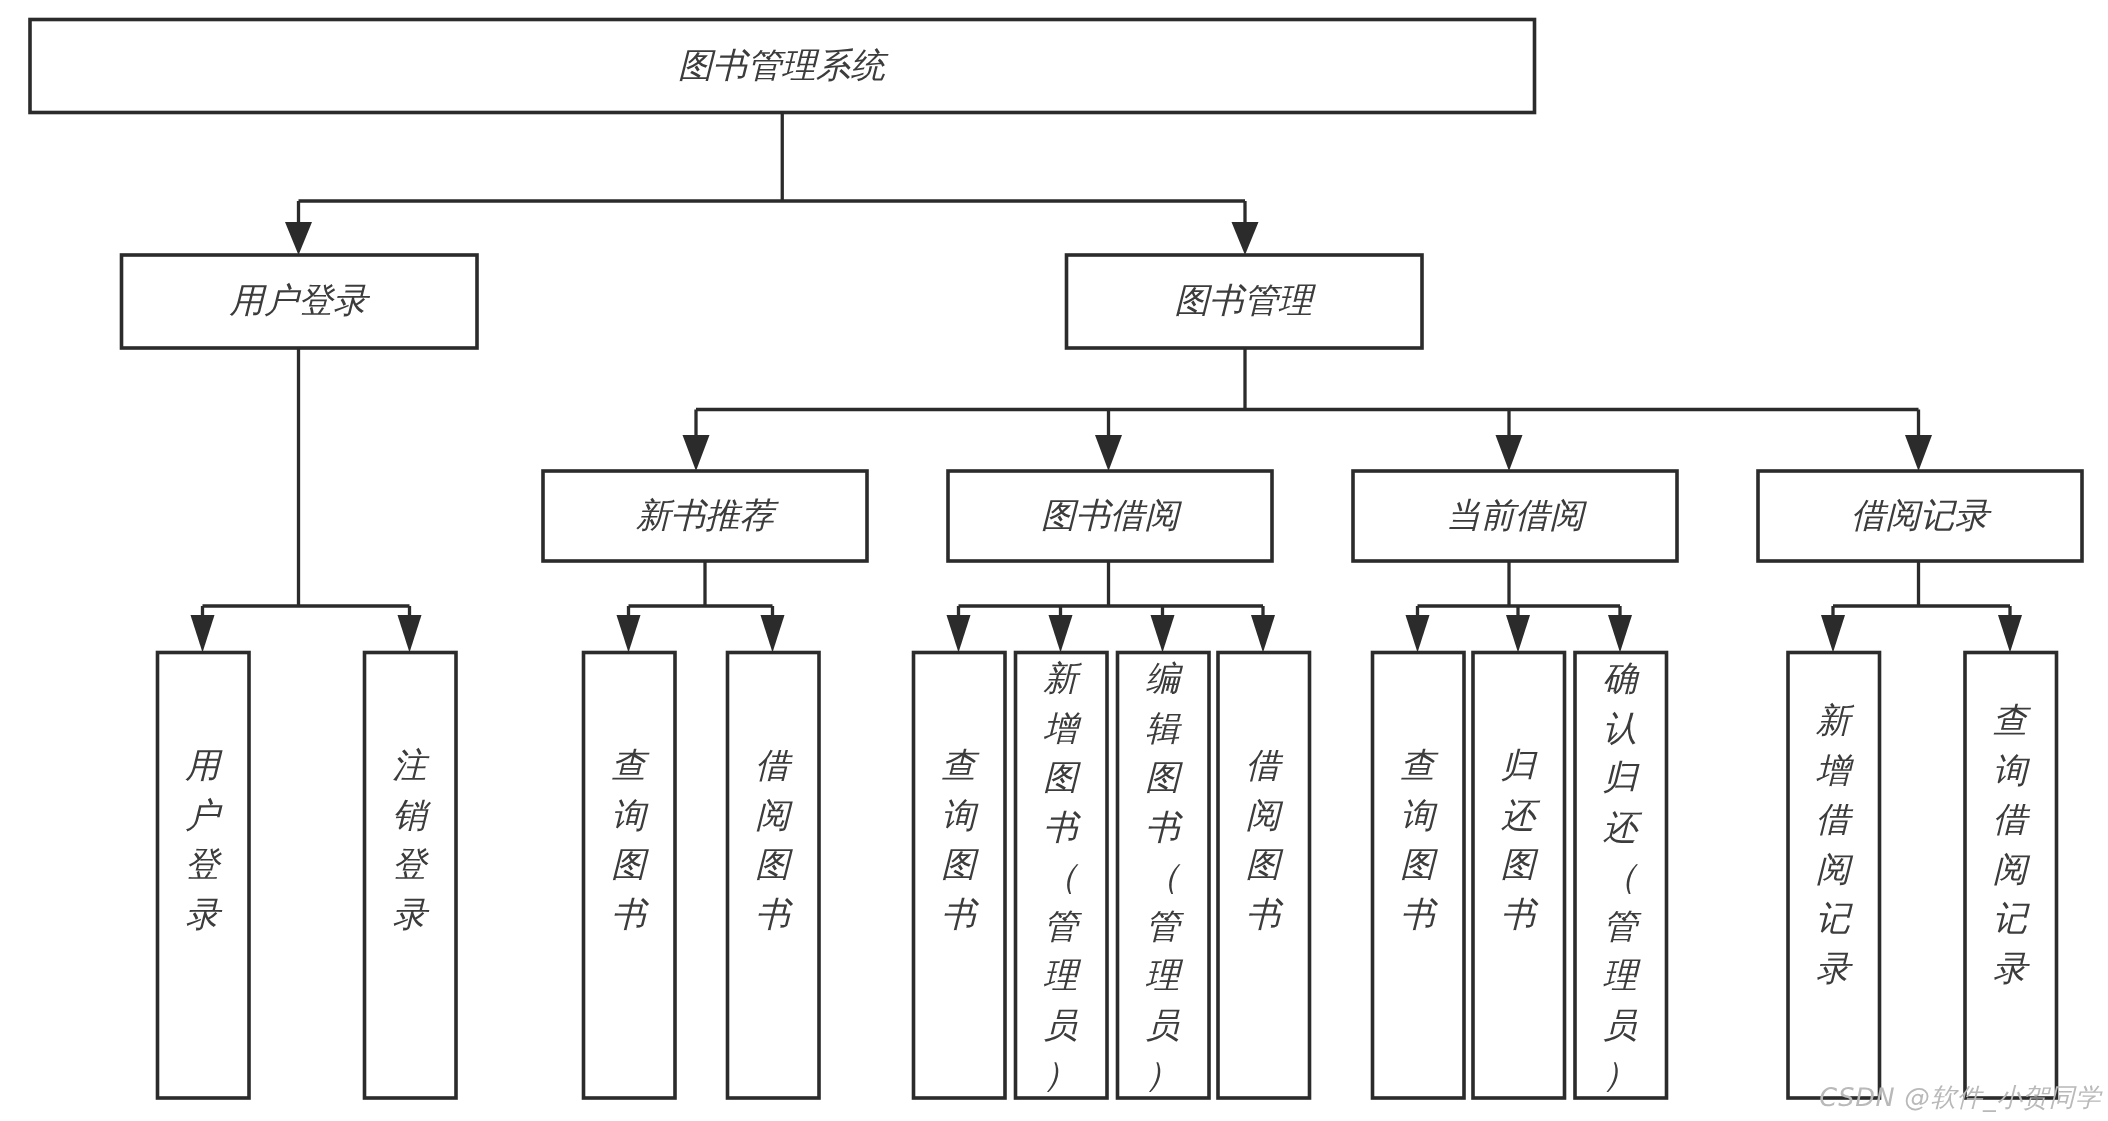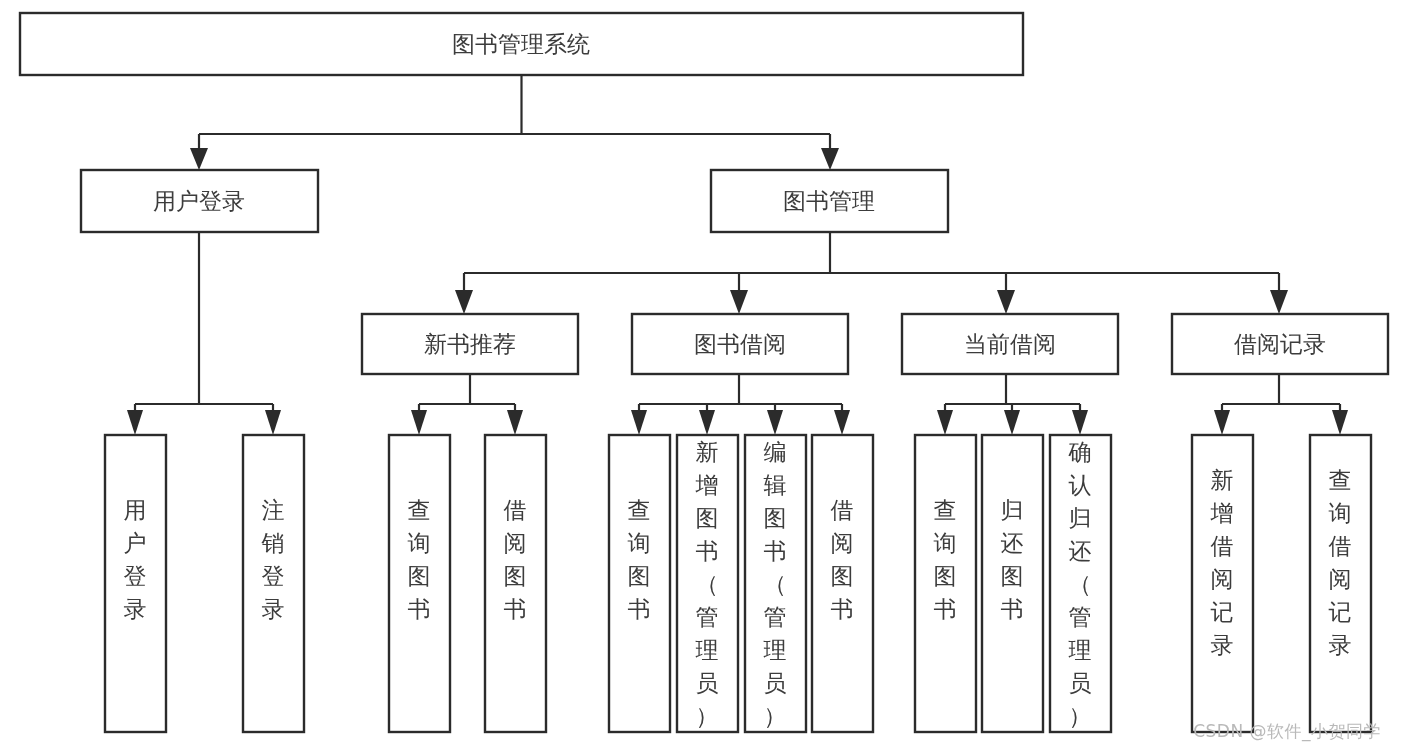--- a/index.html
+++ b/index.html
@@ -10,20 +10,21 @@
   body {
     width: 1405px;
     height: 747px;
     font-family: "DejaVu Sans", "Liberation Sans", sans-serif;
     overflow: hidden;
   }
   #diagram-root {
     position: relative;
     width: 1405px;
     height: 747px;
+    font-style: italic;
   }
   svg.diagram {
     display: block;
     width: 1405px;
     height: 747px;
   }
   .node-box {
     fill: #ffffff;
     stroke: #2b2b2b;
     stroke-width: 2.4;
@@ -46,21 +47,21 @@
     dominant-baseline: middle;
   }
   text.node-label-vert {
     fill: #3c3c3c;
     font-family: "DejaVu Sans", "Liberation Sans", sans-serif;
     font-size: 23px;
     text-anchor: middle;
   }
   .watermark {
     position: absolute;
-    right: 24px;
+    right: 4px;
     bottom: 4px;
     font-family: "DejaVu Sans", "Liberation Sans", sans-serif;
     font-size: 17px;
     color: #b9b9b9;
     letter-spacing: 0.5px;
     white-space: nowrap;
     pointer-events: none;
   }
 </style>
 </head>

